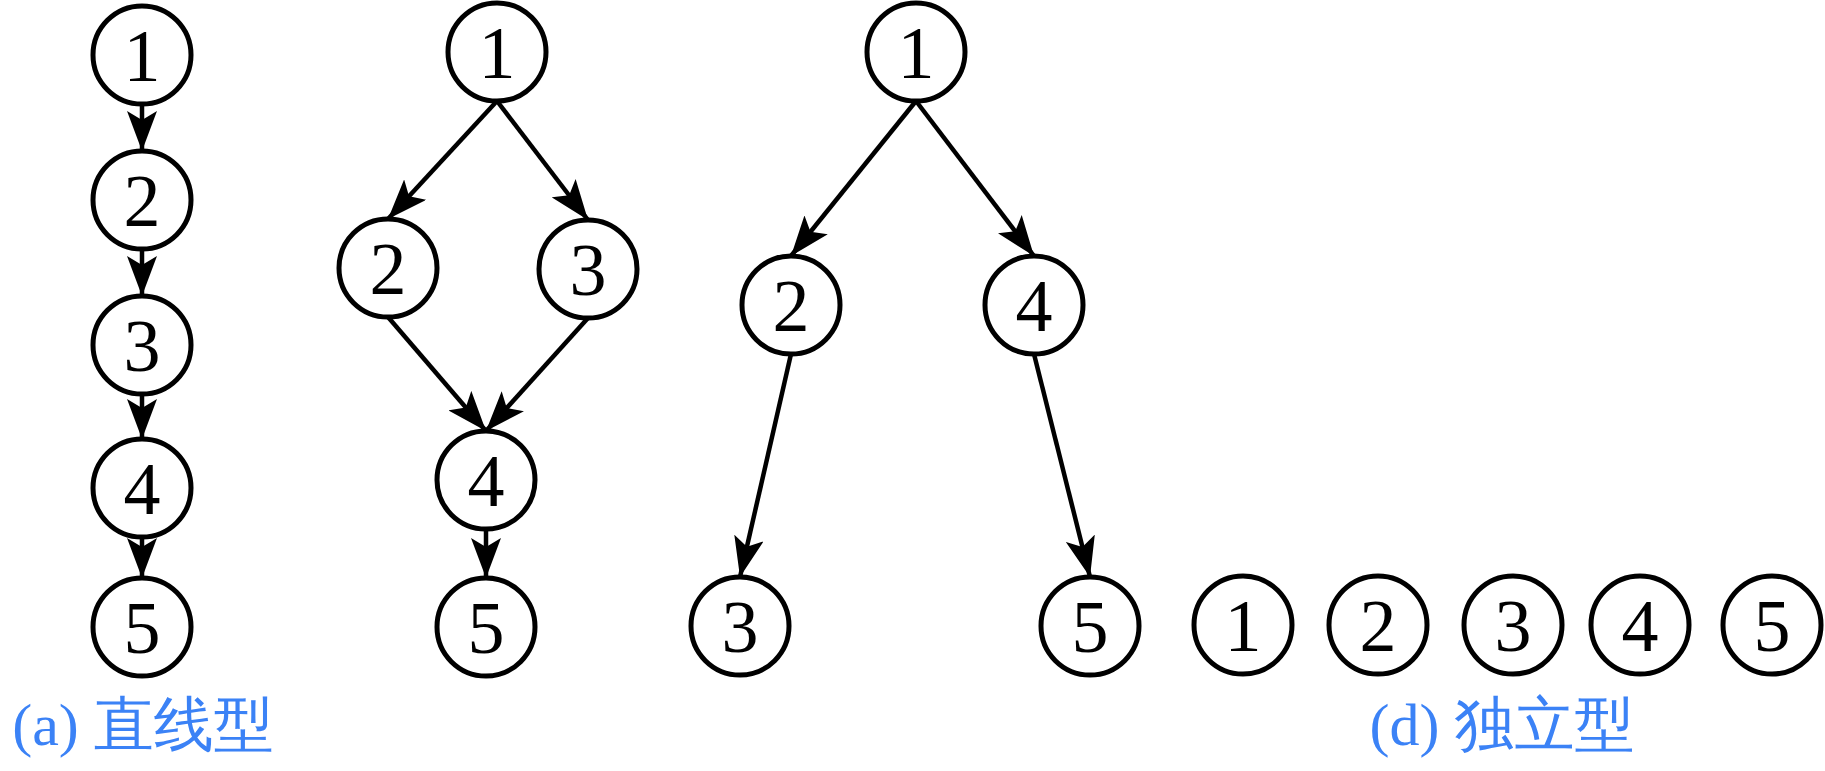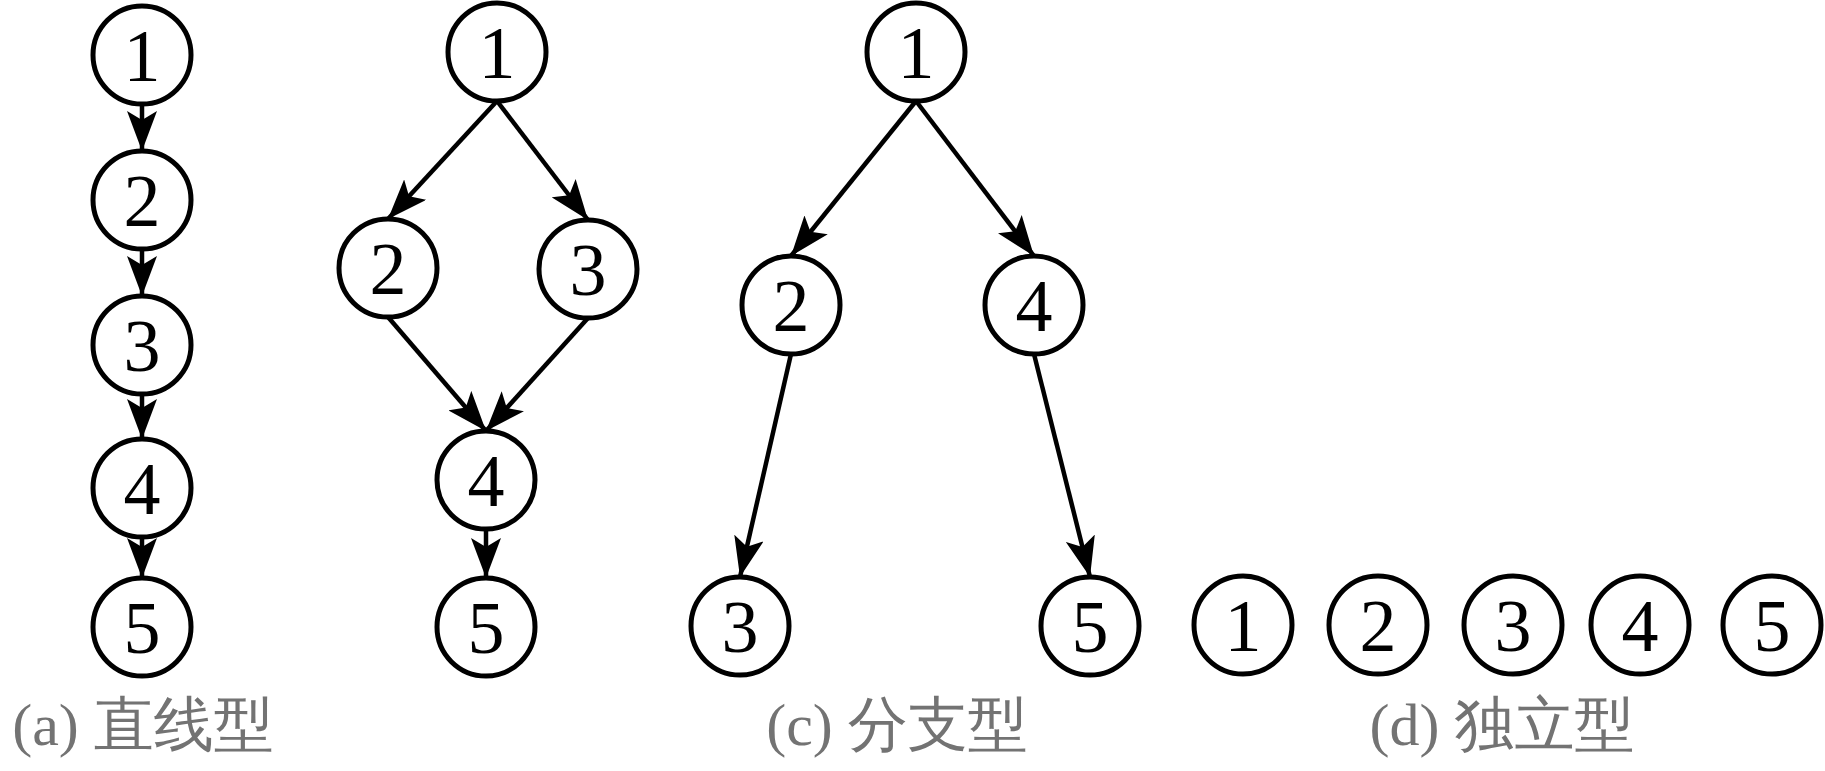--- a/index.html
+++ b/index.html
@@ -10,21 +10,21 @@
     overflow:hidden;
     font-family:"Liberation Serif","DejaVu Serif",serif;
   }
   #graph-svg{position:absolute;left:0;top:0;}
   .caption{
     position:absolute;
     top:692px;
     transform:translateX(-50%);
     font-size:60px;
     line-height:1.1;
-    color:#737373;
+    color:#3b82f6;
     white-space:nowrap;
     font-family:"Liberation Serif","DejaVu Serif",serif;
   }
   .cap-a{left:143px;}
   .cap-b{left:470px;}
   .cap-c{left:897px;}
   .cap-d{left:1502px;text-align:center;}
   .node-digit{
     font-family:"Liberation Serif","DejaVu Serif",serif;
   }
@@ -90,15 +90,14 @@
         <circle cx="1513" cy="625" r="49" fill="#ffffff" stroke="#000000" stroke-width="5"></circle>
         <text x="1513" y="650.53" text-anchor="middle" font-size="74" fill="#000000" class="node-digit">3</text>
         <circle cx="1640" cy="625" r="49" fill="#ffffff" stroke="#000000" stroke-width="5"></circle>
         <text x="1640" y="650.53" text-anchor="middle" font-size="74" fill="#000000" class="node-digit">4</text>
         <circle cx="1772" cy="625" r="49" fill="#ffffff" stroke="#000000" stroke-width="5"></circle>
         <text x="1772" y="650.53" text-anchor="middle" font-size="74" fill="#000000" class="node-digit">5</text>
       </g>
   </svg>
 
   <div class="caption cap-a">(a) 直线型</div>
-  <div class="caption cap-c">(c) 分支型</div>
   <div class="caption cap-d">(d) 独立型</div>
 </div>
 
 </body></html>

